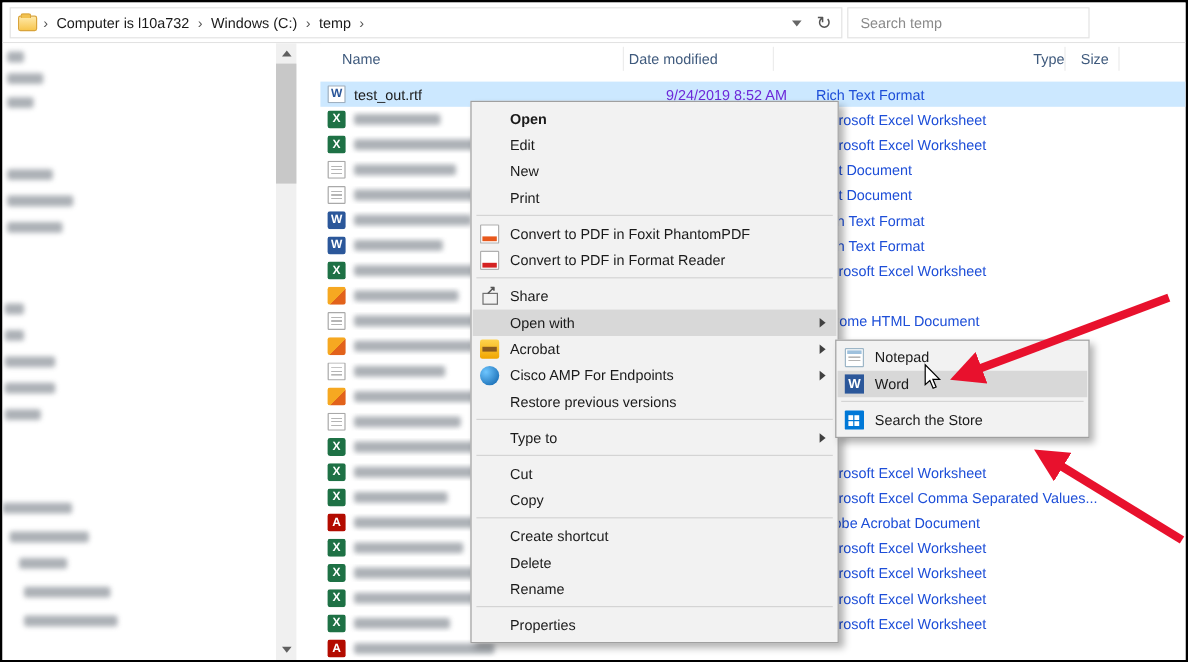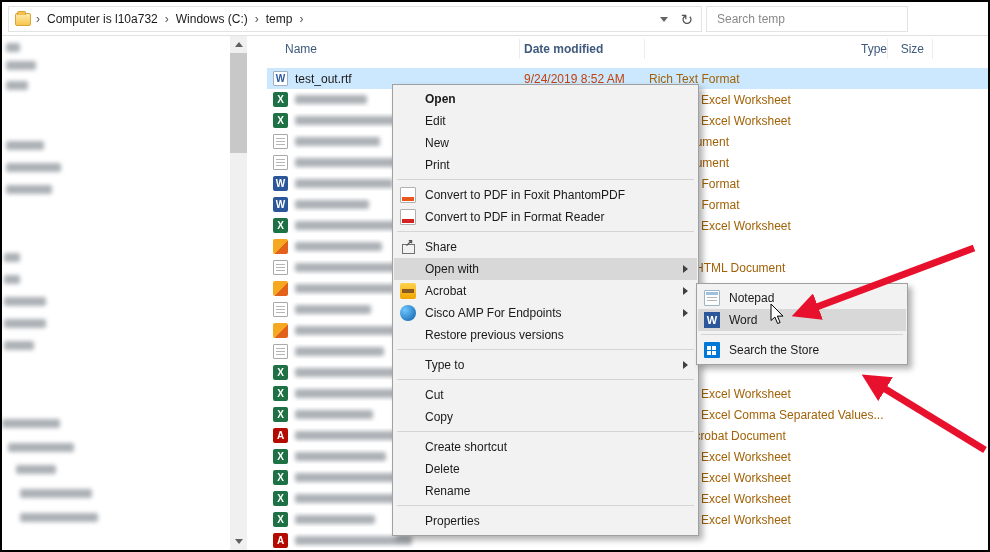--- a/index.html
+++ b/index.html
@@ -28,29 +28,29 @@
   .vs-up { top: 0; } .vs-down { bottom: 0; }
   .tri-up { width: 0; height: 0; border-left: 4px solid transparent; border-right: 4px solid transparent; border-bottom: 5px solid #606060; }
   .tri-dn { width: 0; height: 0; border-left: 4px solid transparent; border-right: 4px solid transparent; border-top: 5px solid #606060; }
   .vs-thumb { position: absolute; left: 0; top: 17px; width: 17px; height: 100px; background: #c8c8c8; }
 
   
   .filelist { position: absolute; left: 265px; top: 34px; right: 0; bottom: 0; background: #fff; }
   .cols { display: flex; height: 26px; align-items: center; color: #3f5a7d; }
   .col { height: 20px; line-height: 20px; border-right: 1px solid #ececec; }
   .col-name { width: 253px; padding-left: 18px; }
-  .col-date { width: 125px; padding-left: 4px; font-weight: bold; }
+  .col-date { width: 125px; padding-left: 4px; }
   .col-type { width: 243px; padding-left: 4px; text-align: right; }
   .col-size { width: 45px; text-align: right; padding-right: 8px; }
   .rows { padding-top: 6px; }
   .frow { display: flex; height: 21px; align-items: center; }
   .frow.selected { background: #cce8ff; }
   .c-name { width: 253px; display: flex; align-items: center; padding-left: 6px; overflow: hidden; }
-  .c-date { width: 125px; padding-left: 4px; color: #c2410c; white-space: nowrap; }
-  .c-type { width: 243px; padding-left: 4px; color: #a16207; white-space: nowrap; overflow: hidden; }
+  .c-date { width: 125px; padding-left: 4px; color: #6d28d9; white-space: nowrap; margin-left: 31px; }
+  .c-type { width: 243px; padding-left: 4px; color: #1d4ed8; white-space: nowrap; overflow: hidden; }
   .c-size { width: 45px; }
   .fname { margin-left: 7px; white-space: nowrap; }
   .name-bar { margin-left: 7px; height: 9px; border-radius: 2px; background: #a3a8ae; filter: blur(2px); opacity: .9; }
 
   
   .fic { width: 15px; height: 15px; flex: none; display: inline-block; position: relative; border-radius: 2px; text-align: center; font: bold 10px/15px "Liberation Sans", sans-serif; color: #fff; }
   .fic-excel { background: #1e7145; }
   .fic-word  { background: #2b579a; }
   .fic-pdf   { background: #b30b00; }
   .fic-rtf   { background: #fff; border: 1px solid #9fb0c0; color: #2b579a; line-height: 13px; border-radius: 1px; }

